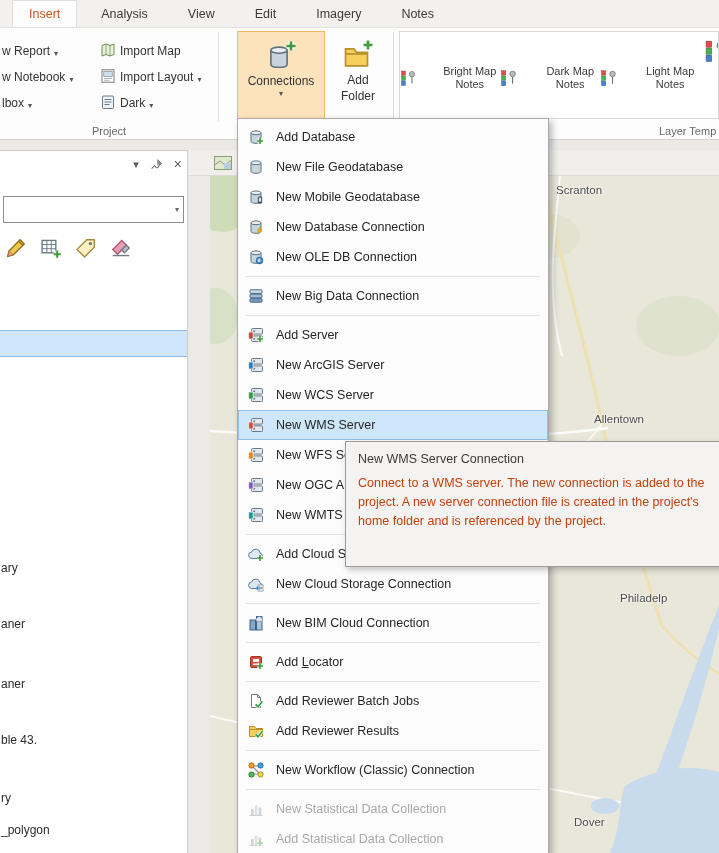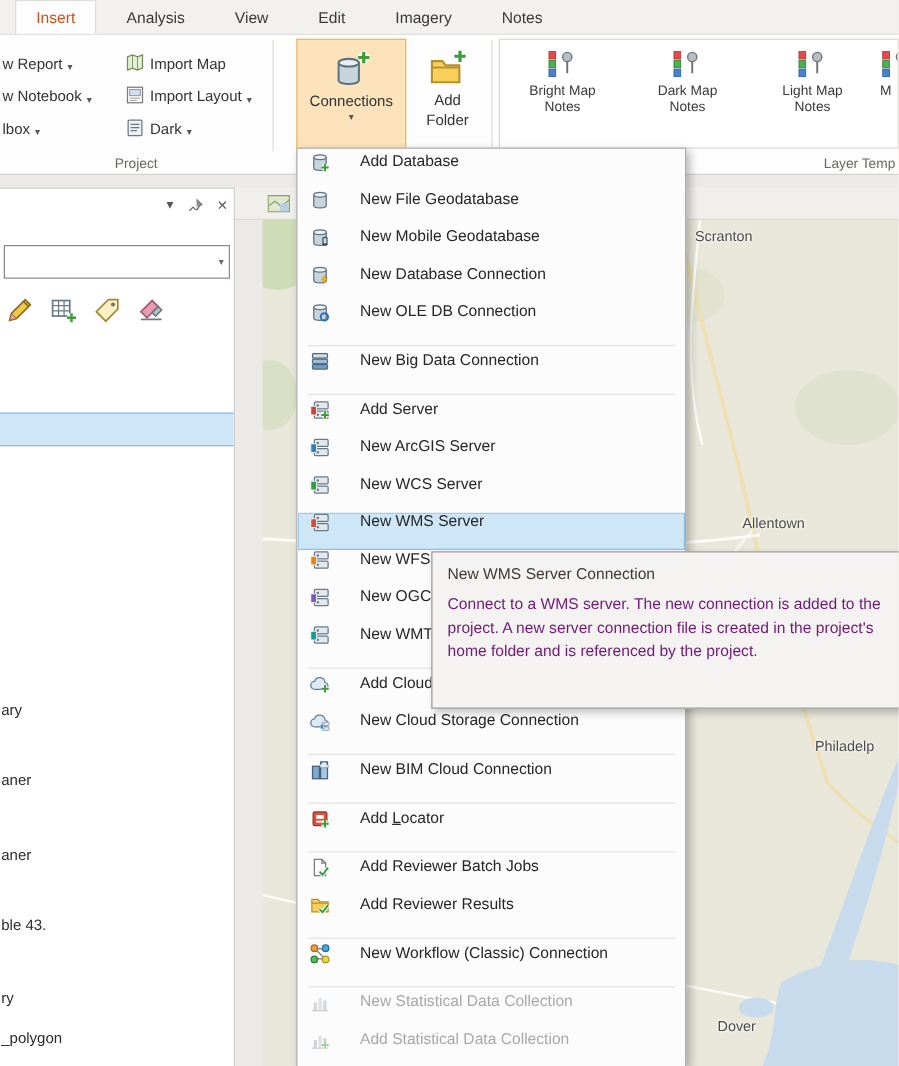--- a/index.html
+++ b/index.html
@@ -18,21 +18,21 @@
   .tab.active{color:var(--accent);background:#fdfdfd;border:1px solid #e0ddda;border-bottom:none}
 
   
   .ribbon{position:absolute;left:0;top:28px;right:0;height:112px;background:#fdfdfd;border-bottom:1px solid #d6d3d0}
   .sbtn{position:absolute;display:flex;align-items:flex-end;gap:4px;height:20px;font-size:12px;color:#333;white-space:nowrap}
   .caret{font-size:8px;color:#555;line-height:1}
   .vsep{position:absolute;top:4px;bottom:18px;width:1px;background:#e0ddda}
   .bigbtn{position:absolute;top:3px;width:88px;height:88px;display:flex;flex-direction:column;align-items:center;padding-top:8px;gap:2px;font-size:12px;color:#333;text-align:center}
   .bigbtn.pressed{background:var(--pressed-bg);border:1px solid var(--pressed-border)}
   .gallery{position:absolute;left:399px;top:3px;width:320px;height:88px;background:#fff;border:1px solid #dcdad7;display:flex;overflow:hidden}
-  .gal-item{width:100px;flex:none;display:flex;flex-direction:column;align-items:center;padding-top:6px;gap:3px}
+  .gal-item{width:100px;flex:none;display:flex;align-items:center;padding-top:6px;gap:21px}
   .gal-label{font-size:11px;color:#3b3a39;text-align:center;line-height:1.2;max-width:72px}
   .gal-item.partial{align-items:flex-start;padding-left:4px}
   .group-label{position:absolute;bottom:2px;font-size:11px;color:#6a6865;white-space:nowrap}
 
   
   .panel{position:absolute;left:0;top:150px;width:188px;bottom:0;background:#fff;border:1px solid #cfccc9;border-left:none;border-bottom:none}
   .panel-header{position:absolute;top:6px;right:5px;display:flex;align-items:center;gap:11px;color:#5a5856}
   .panel-header .glyph{font-size:11px;line-height:1;cursor:default}
   .panel-header .x{font-size:14px}
   .searchbox{position:absolute;left:3px;right:3px;top:45px;height:27px;border:1px solid #8f8d8a;background:#fff;display:flex;align-items:center}
@@ -44,32 +44,32 @@
   .frag{position:absolute;left:1px;font-size:12px;color:#2b2b2b;white-space:nowrap}
 
   
   .viewtab-strip{position:absolute;left:188px;top:150px;right:0;height:26px;background:#f1efec;border-bottom:1px solid #dcdad7}
   .viewtab-icon{position:absolute;left:26px;top:6px}
   .map-svg{position:absolute;left:210px;top:176px;width:509px;height:677px;display:block}
   .map-label{position:absolute;font-size:11.5px;color:#4b4b4b;white-space:nowrap;text-shadow:0 0 3px #fff,0 0 3px #fff}
 
   
   .menu{position:absolute;left:237px;top:118px;width:312px;height:736px;background:#fcfcfc;border:1px solid #ababab;box-shadow:3px 3px 7px rgba(0,0,0,.28);padding-top:3px;z-index:20}
-  .mi{height:30px;display:flex;gap:24px;padding-left:10px;font-size:12.5px;color:#262626;white-space:nowrap}
+  .mi{height:30px;display:flex;align-items:center;gap:12px;padding-left:10px;font-size:12.5px;color:#262626;white-space:nowrap}
   .mi .ic{width:16px;height:16px;flex:none}
   .mi.hl{background:var(--menu-hl);box-shadow:inset 0 0 0 1px var(--menu-hl-border)}
   .mi.dis{color:var(--disabled)}
   .mi.dis .ic{opacity:.45}
   .msep{height:1px;background:#e4e3e1;margin:4px 8px}
   .u{text-decoration:underline}
 
   
   .tooltip{position:absolute;left:345px;top:441px;width:382px;height:126px;background:#f4f3f2;border:1px solid #9a9a9a;box-shadow:2px 3px 6px rgba(0,0,0,.22);padding:10px 12px;z-index:50}
   .tooltip-title{font-size:12.5px;font-weight:normal;color:#3b3a39;margin-bottom:8px}
-  .tooltip-body{font-size:12.5px;color:#701a75;line-height:1.5;max-width:352px}
+  .tooltip-body{font-size:12.5px;color:#c2410c;line-height:1.5;max-width:352px}
 </style>
 </head>
 <body>
 
 <svg width="0" height="0" style="position:absolute" aria-hidden="true">
 <defs>
 <symbol id="s-cyl" viewBox="0 0 16 16">
         <path d="M3 3.8v8.6c0 1.1 2.2 1.9 5 1.9s5-.8 5-1.9V3.8" fill="#c7d4db" stroke="#5e7280"></path>
         <ellipse cx="8" cy="3.8" rx="5" ry="1.9" fill="#e9eff3" stroke="#5e7280"></ellipse>
       </symbol>
@@ -310,21 +310,21 @@
     <path d="M452 450 C 470 470, 490 486, 509 498" fill="none" stroke="#eedfae" stroke-width="2.5"></path>
     <path d="M392 248 C 340 310, 300 380, 250 470" fill="none" stroke="#fbfbf8" stroke-width="2" opacity=".8"></path>
 
     <path d="M509 430 C 488 480, 468 540, 446 598 L 464 606 C 484 550, 500 492, 509 452 Z" fill="var(--water)"></path>
     <path d="M415 610 C 445 592, 480 588, 509 596 L 509 677 L 400 677 C 412 650, 408 628, 415 610 Z" fill="var(--water)"></path>
     <ellipse cx="395" cy="630" rx="14" ry="8" fill="var(--water)"></ellipse>
   </svg>
 
   <span class="map-label" style="left:556px;top:184px">Scranton</span>
   <span class="map-label" style="left:594px;top:413px">Allentown</span>
-  <span class="map-label" style="left:652px;top:592px">Philadelp</span>
+  <span class="map-label" style="left:620px;top:592px">Philadelp</span>
   <span class="map-label" style="left:574px;top:816px">Dover</span>
 
   <div class="panel">
     <div class="panel-header">
       <span class="glyph">▾</span>
       <svg width="13" height="13">
           <use href="#s-pin"></use>
         </svg>
       <span class="glyph x">×</span>
     </div>

